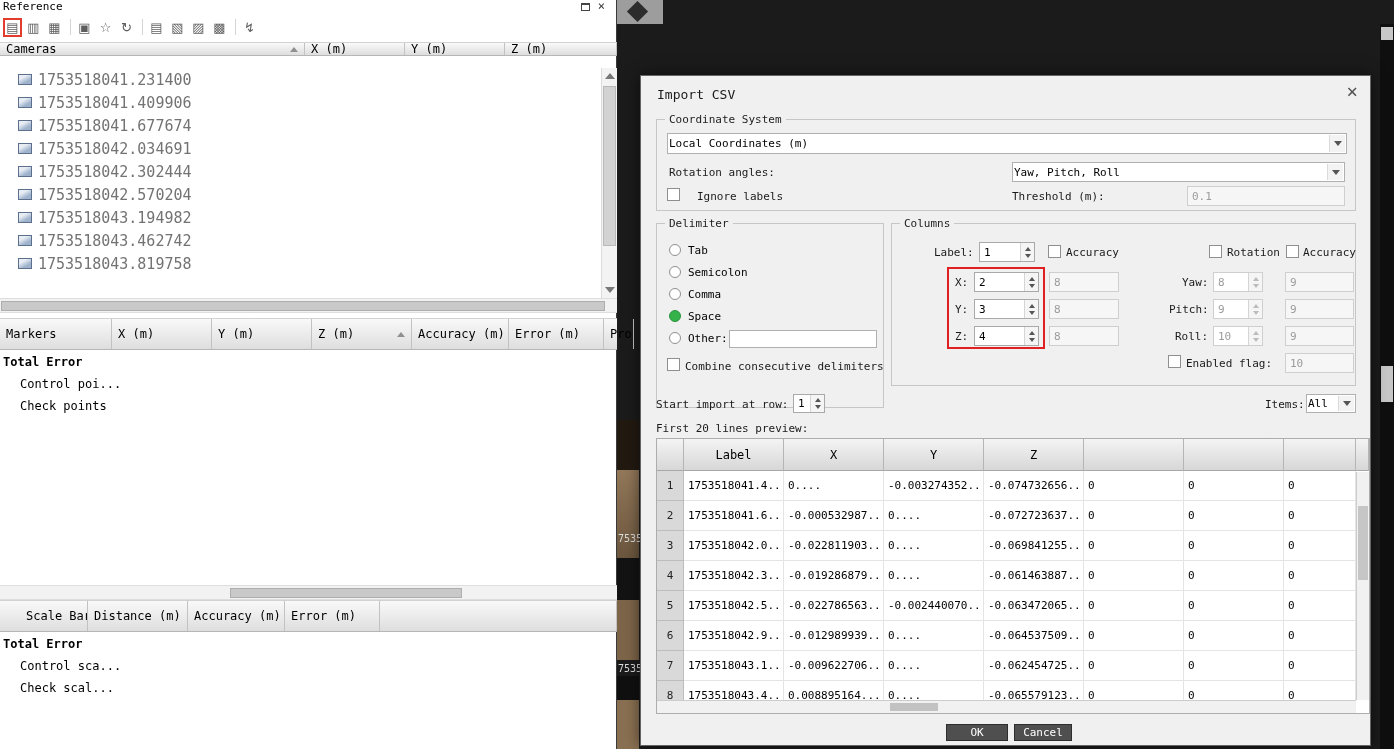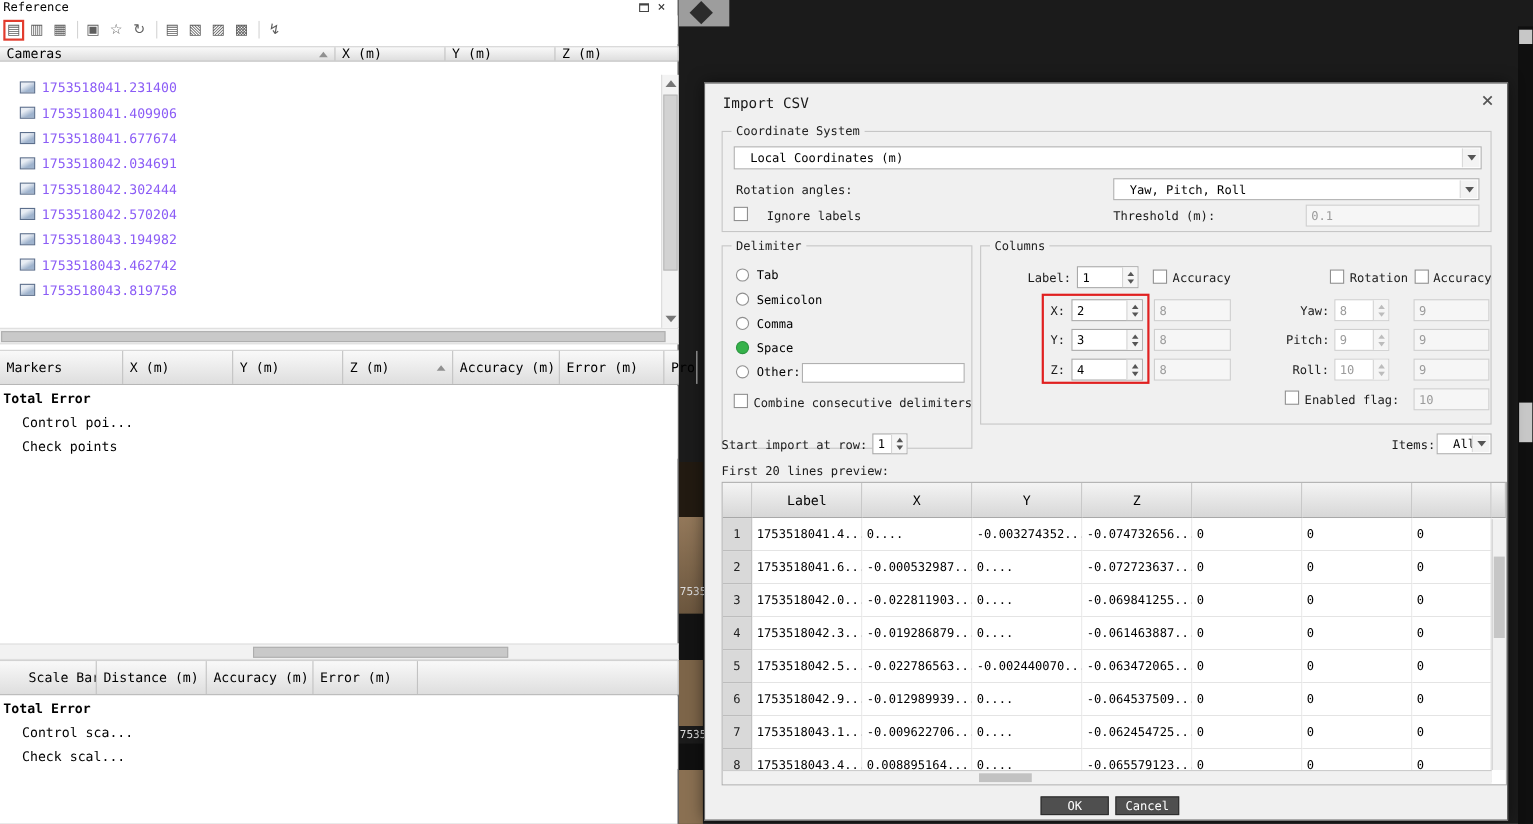--- a/index.html
+++ b/index.html
@@ -36,21 +36,21 @@
   .hcell{position:relative;height:100%;padding-left:6px;border-right:1px solid #c2c2c2;white-space:nowrap;overflow:hidden;display:flex;align-items:center;flex-shrink:0;}
   .sort-up{width:0;height:0;border-left:4px solid transparent;border-right:4px solid transparent;border-bottom:5px solid #909090;margin-left:auto;margin-right:6px;}
   .cam-header{top:42px;height:14px;}
   .markers-header{top:318px;height:32px;}
   .sb-header{top:600px;height:32px;}
 
   .cam-list{position:absolute;top:68px;left:0;width:600px;height:230px;overflow:hidden;background:#fff;}
   .cam-row{height:23px;display:flex;align-items:center;}
   .cam-check{width:18px;height:23px;}
   .cam-icon{width:14px;height:11px;margin-right:6px;background:linear-gradient(150deg,#e8edf4 30%,#9fb3cd 70%);border:1px solid #5c6f8c;}
-  .cam-label{font-size:12px;color:#8b5cf6;}
+  .cam-label{font-size:15px;color:#737373;}
 
   .markers-rows{position:absolute;top:351px;left:0;width:616px;background:#fff;}
   .sb-rows{position:absolute;top:633px;left:0;width:616px;background:#fff;}
   .trow{height:22px;line-height:22px;padding-left:20px;font-size:12px;white-space:nowrap;}
   .trow.total{padding-left:3px;font-weight:bold;}
 
   .hscroll{position:absolute;left:0;width:617px;height:15px;background:#f2f2f2;border-top:1px solid #dedede;border-bottom:1px solid #dedede;}
   .hs-cam{top:298px;} .hs-mid{top:585px;}
   .hthumb{position:absolute;top:2px;height:10px;background:#c9c9c9;border:1px solid #aeaeae;}
   .vscroll{position:absolute;left:601px;top:68px;width:16px;height:230px;background:#f3f3f3;border-left:1px solid #dcdcdc;}
@@ -61,21 +61,21 @@
   
   .dialog{position:absolute;left:640px;top:75px;width:731px;height:671px;background:#f0f0f0;border:1px solid #646464;font-size:11px;z-index:5;box-shadow:0 0 14px rgba(0,0,0,.55);}
   .dlg-title{position:absolute;left:16px;top:11px;font-size:13px;color:#1a1a1a;}
   .dlg-close{position:absolute;right:12px;top:4px;font-size:19px;color:#555;}
   .grp{position:absolute;border:1px solid #c6c6c6;}
   .grp-label{position:absolute;top:-7px;left:8px;background:#f0f0f0;padding:0 4px;color:#222;white-space:nowrap;}
   #grp-cs{left:15px;top:43px;width:700px;height:92px;}
   #grp-delim{left:15px;top:147px;width:228px;height:185px;}
   #grp-cols{left:250px;top:147px;width:465px;height:163px;}
   .combo{position:absolute;background:#fff;border:1px solid #b0b0b0;}
-  .cb-text{height:100%;display:flex;align-items:center;padding-left:14px;white-space:nowrap;overflow:hidden;}
+  .cb-text{height:100%;display:flex;align-items:center;padding-left:1px;white-space:nowrap;overflow:hidden;}
   .cb-btn{position:absolute;right:1px;top:1px;bottom:1px;width:16px;display:flex;align-items:center;justify-content:center;border-left:1px solid #dadada;background:#f3f3f3;}
   .cb-arrow{width:0;height:0;border-left:4px solid transparent;border-right:4px solid transparent;border-top:5px solid #555;}
   #crs-combo{left:10px;top:13px;width:680px;height:21px;}
   #rot-combo{left:355px;top:42px;width:333px;height:20px;}
   #items-combo{left:665px;top:318px;width:50px;height:19px;}
   .checkbox{position:absolute;width:13px;height:13px;background:#fff;border:1px solid #8f8f8f;}
   .lbl{position:absolute;white-space:nowrap;color:#1a1a1a;}
   .input{position:absolute;background:#fff;border:1px solid #b0b0b0;display:flex;align-items:center;padding-left:4px;overflow:hidden;}
   .input.disabled{background:#f6f6f6;border-color:#cfcfcf;color:#9b9b9b;}
   .spin{position:absolute;background:#fff;border:1px solid #a9a9a9;}

